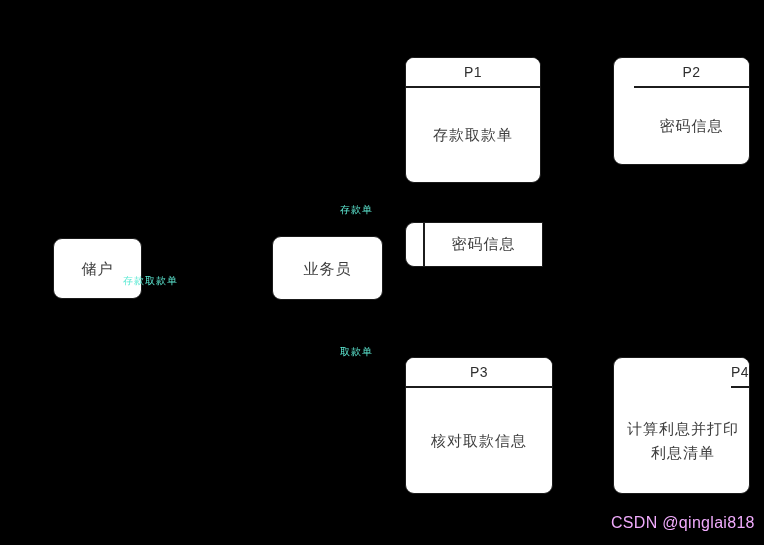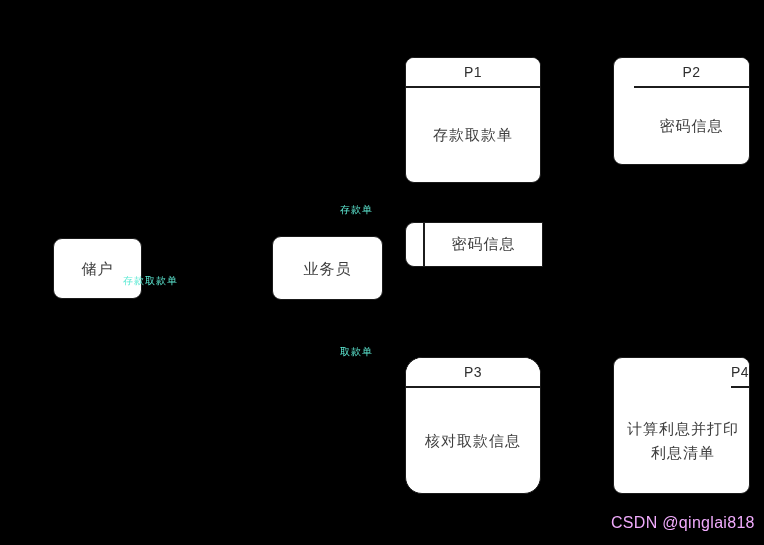--- a/index.html
+++ b/index.html
@@ -176,21 +176,21 @@
   </div>
 
   <div class="datastore" style="left:405px; top:222px; width:138px; height:45px;">
     <div class="datastore-cap"></div>
     <div class="datastore-divider"></div>
     <div class="datastore-main">
       <span class="datastore-label">密码信息</span>
     </div>
   </div>
 
-  <div class="process" style="left:405px; top:357px; width:136px; height:137px;border-radius:17px;">
+  <div class="process" style="left:405px; top:357px; width:148px; height:137px;">
     <div class="process-header">
       <span class="process-id">P3</span>
     </div>
     <div class="process-body">
       <span class="process-text">核对取款信息</span>
     </div>
   </div>
 
   <div class="process" style="left:613px; top:357px; width:137px; height:137px;align-items:flex-end;">
     <div class="process-header">

